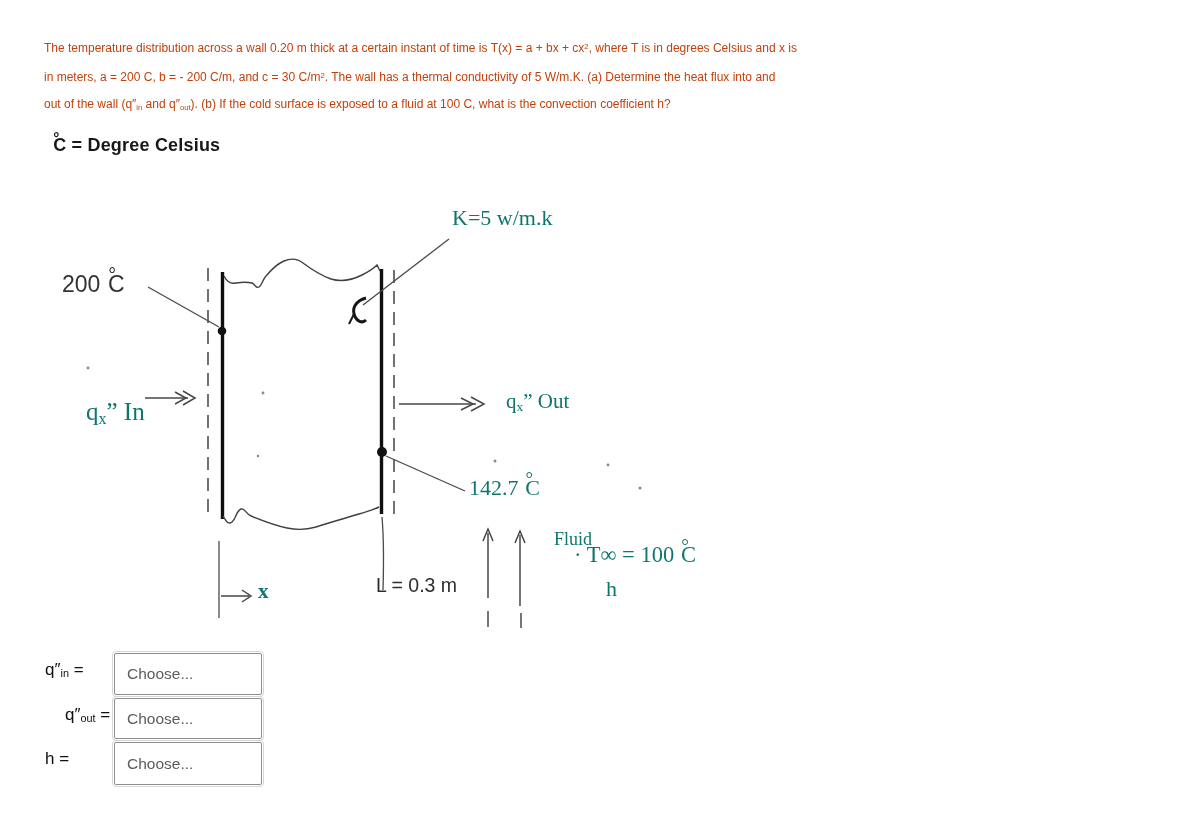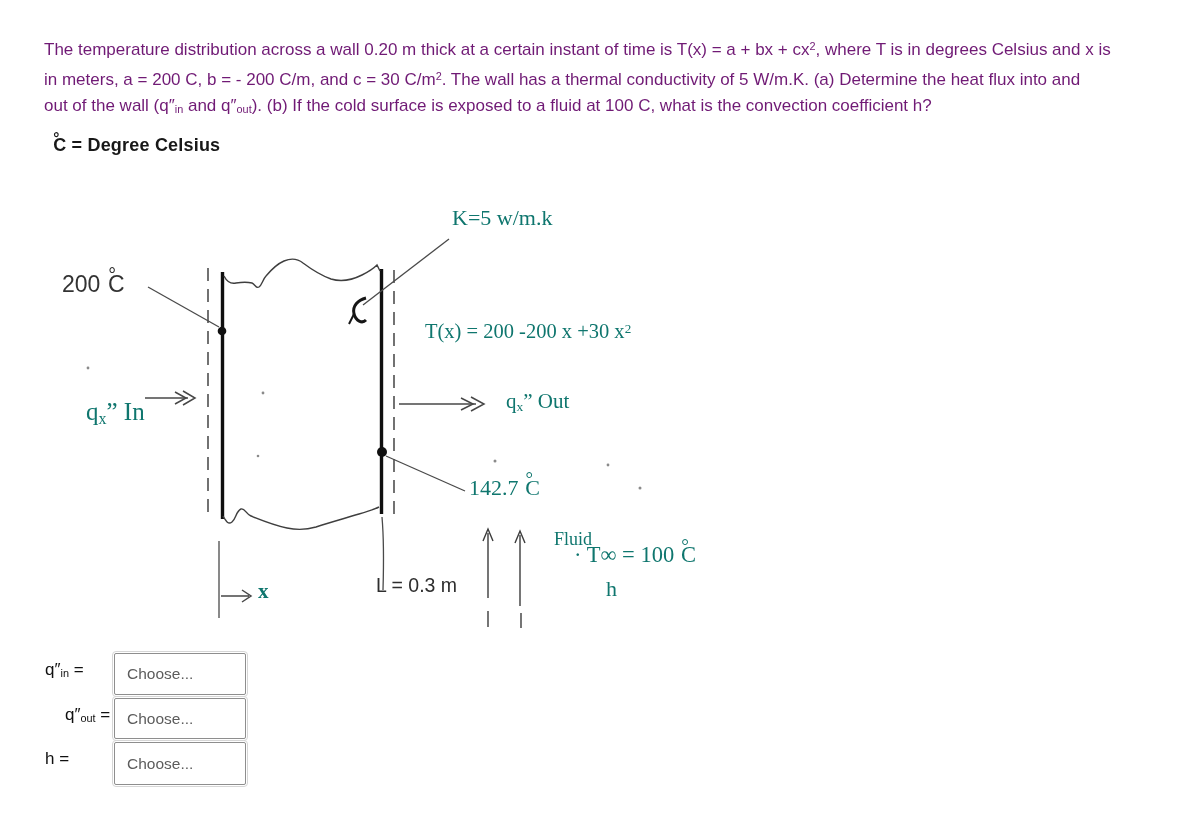--- a/index.html
+++ b/index.html
@@ -1,21 +1,21 @@
 <!DOCTYPE html>
 <html><head>
 <meta charset="utf-8">
 <style>
   html,body{margin:0;padding:0;background:#ffffff;}
   .page{position:relative;width:1200px;height:826px;background:#ffffff;overflow:hidden;
         font-family:"Liberation Sans","DejaVu Sans",sans-serif;color:#222;}
   .abs{position:absolute;}
   .serif{font-family:"Liberation Serif","DejaVu Serif",serif;}
 
-  .problem{left:44px;top:33px;width:1146px;font-size:17px;line-height:27px;color:#701a75;}
+  .problem{left:44px;top:33px;width:1146px;font-size:12px;line-height:27px;color:#c2410c;}
   .legend{left:52px;top:135px;font-size:18px;font-weight:bold;color:#181818;letter-spacing:.2px;}
 
   
   .r-sup{font-size:.64em;vertical-align:.42em;}
   .r-sub{font-size:.64em;vertical-align:-.22em;}
   .r-over{position:relative;top:-.52em;left:.08em;margin-right:-.34em;font-size:.85em;}
 
   
   .dlab{color:#0f766e;white-space:nowrap;}
   .k-label{left:452px;top:205px;font-size:22px;}
@@ -28,21 +28,21 @@
   .tinf-label{left:538px;top:542px;font-size:22.5px;margin-left:36px;}
   .h-label{left:606px;top:576px;font-size:22px;}
   .len-label{left:376px;top:574px;font-size:19.5px;color:#2e2e2e;}
   .x-label{left:258px;top:579px;font-size:21px;font-weight:bold;}
 
   
   .form-label{left:45px;font-size:17px;color:#101010;}
   .fl-qin{top:660px;}
   .fl-qout{top:705px;margin-left:20px;}
   .fl-h{top:749px;}
-  .choose{left:114px;width:132px;box-sizing:border-box;background:#fff;
+  .choose{left:114px;width:148px;box-sizing:border-box;background:#fff;
           border:1.5px solid #8e8e8e;border-radius:2px;
           outline:1px solid #d6d6d6;outline-offset:1px;
           font-size:15.5px;color:#5c5c5c;display:flex;align-items:center;
           padding-left:12px;cursor:pointer;}
   .ch-qin{top:653px;height:42px;}
   .ch-qout{top:698px;height:41px;}
   .ch-h{top:742px;height:43px;}
 
   svg{display:block;}
 </style>
@@ -95,21 +95,20 @@
         <circle cx="263" cy="393" r="1.4"></circle>
       <circle cx="258" cy="456" r="1.3"></circle>
         <circle cx="495" cy="461" r="1.5"></circle>
       <circle cx="608" cy="465" r="1.4"></circle>
         <circle cx="640" cy="488" r="1.5"></circle>
     </g>
   </svg>
 
   <div class="abs dlab serif k-label">K=5 w/m.k</div>
   <div class="abs dlab left-temp"><span>200 </span><span class="r-over">°</span><span>C</span></div>
-  <div class="abs dlab serif tx-eq"><span>T(x) = 200 -200 x +30 x</span><span class="r-sup">2</span></div>
   <div class="abs dlab serif qin-label"><span>q</span><span class="r-sub">x</span><span>” In</span></div>
   <div class="abs dlab serif qout-label"><span>q</span><span class="r-sub">x</span><span>” Out</span></div>
   <div class="abs dlab serif right-temp"><span>142.7 </span><span class="r-over">°</span><span>C</span></div>
   <div class="abs dlab serif fluid-label">Fluid</div>
   <div class="abs dlab serif tinf-label"><span>· T∞ = 100 </span><span class="r-over">°</span><span>C</span></div>
   <div class="abs dlab serif h-label">h</div>
   <div class="abs dlab len-label">L = 0.3 m</div>
   <div class="abs dlab serif x-label">x</div>
 
   <div class="abs form-label fl-qin"><span>q″</span><span class="r-sub">in</span><span> =</span></div>

